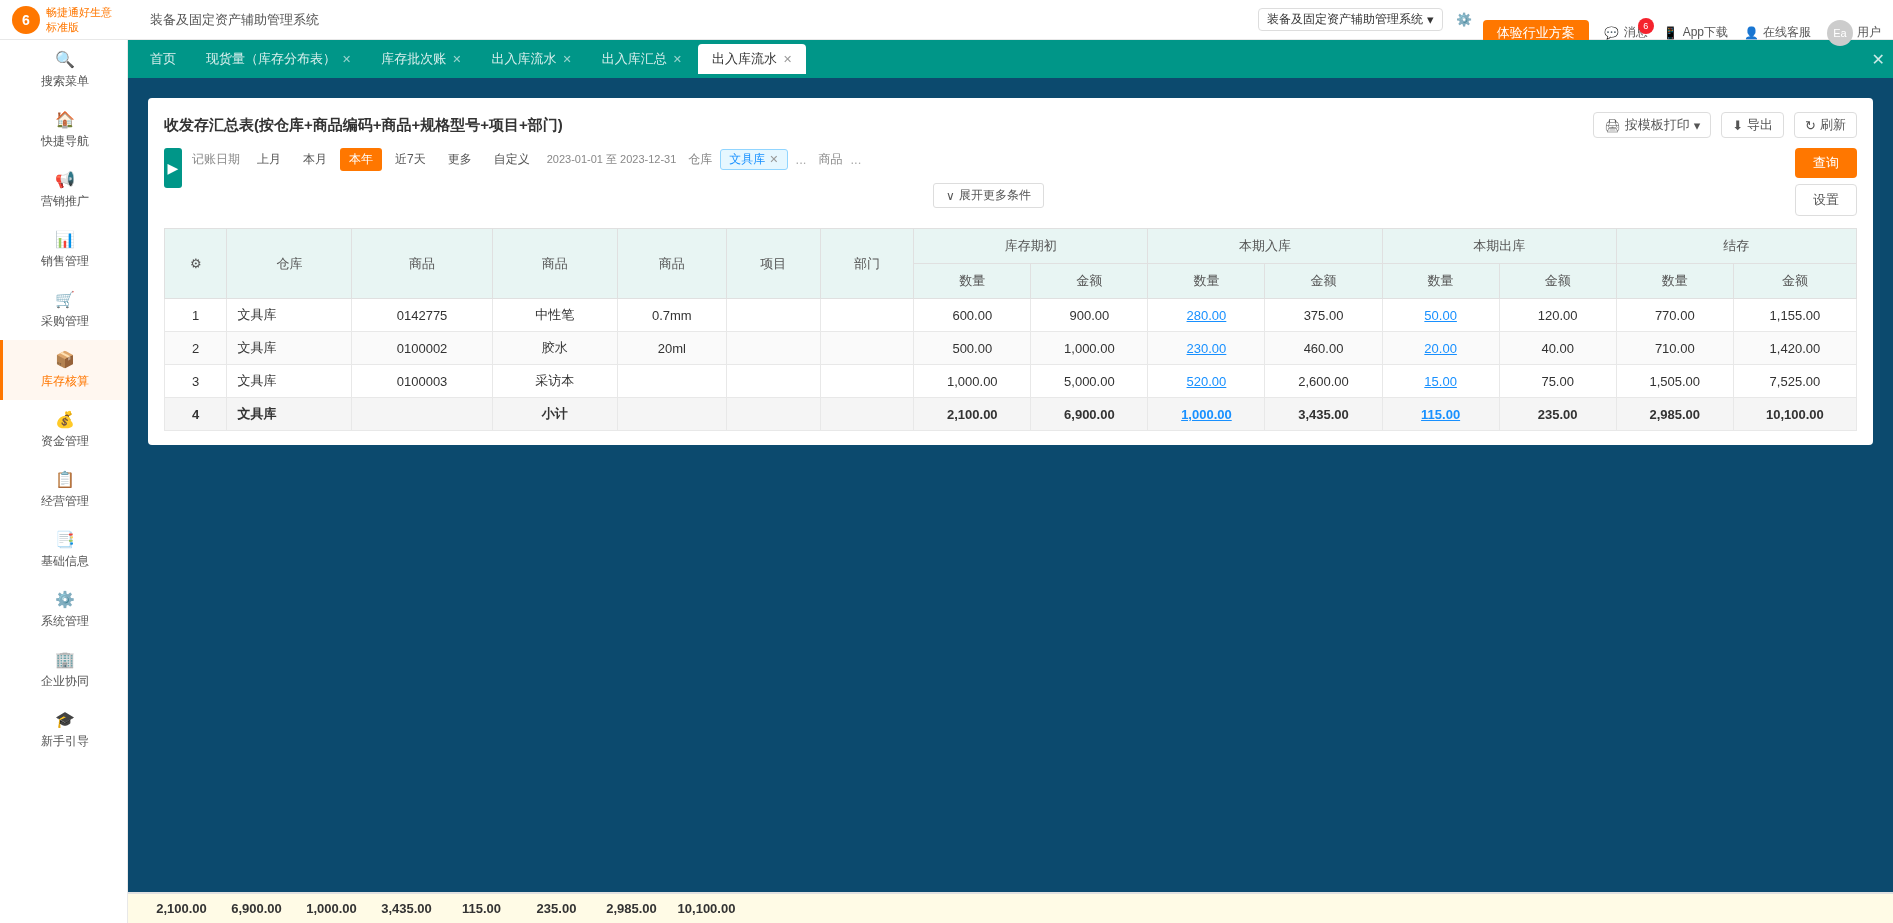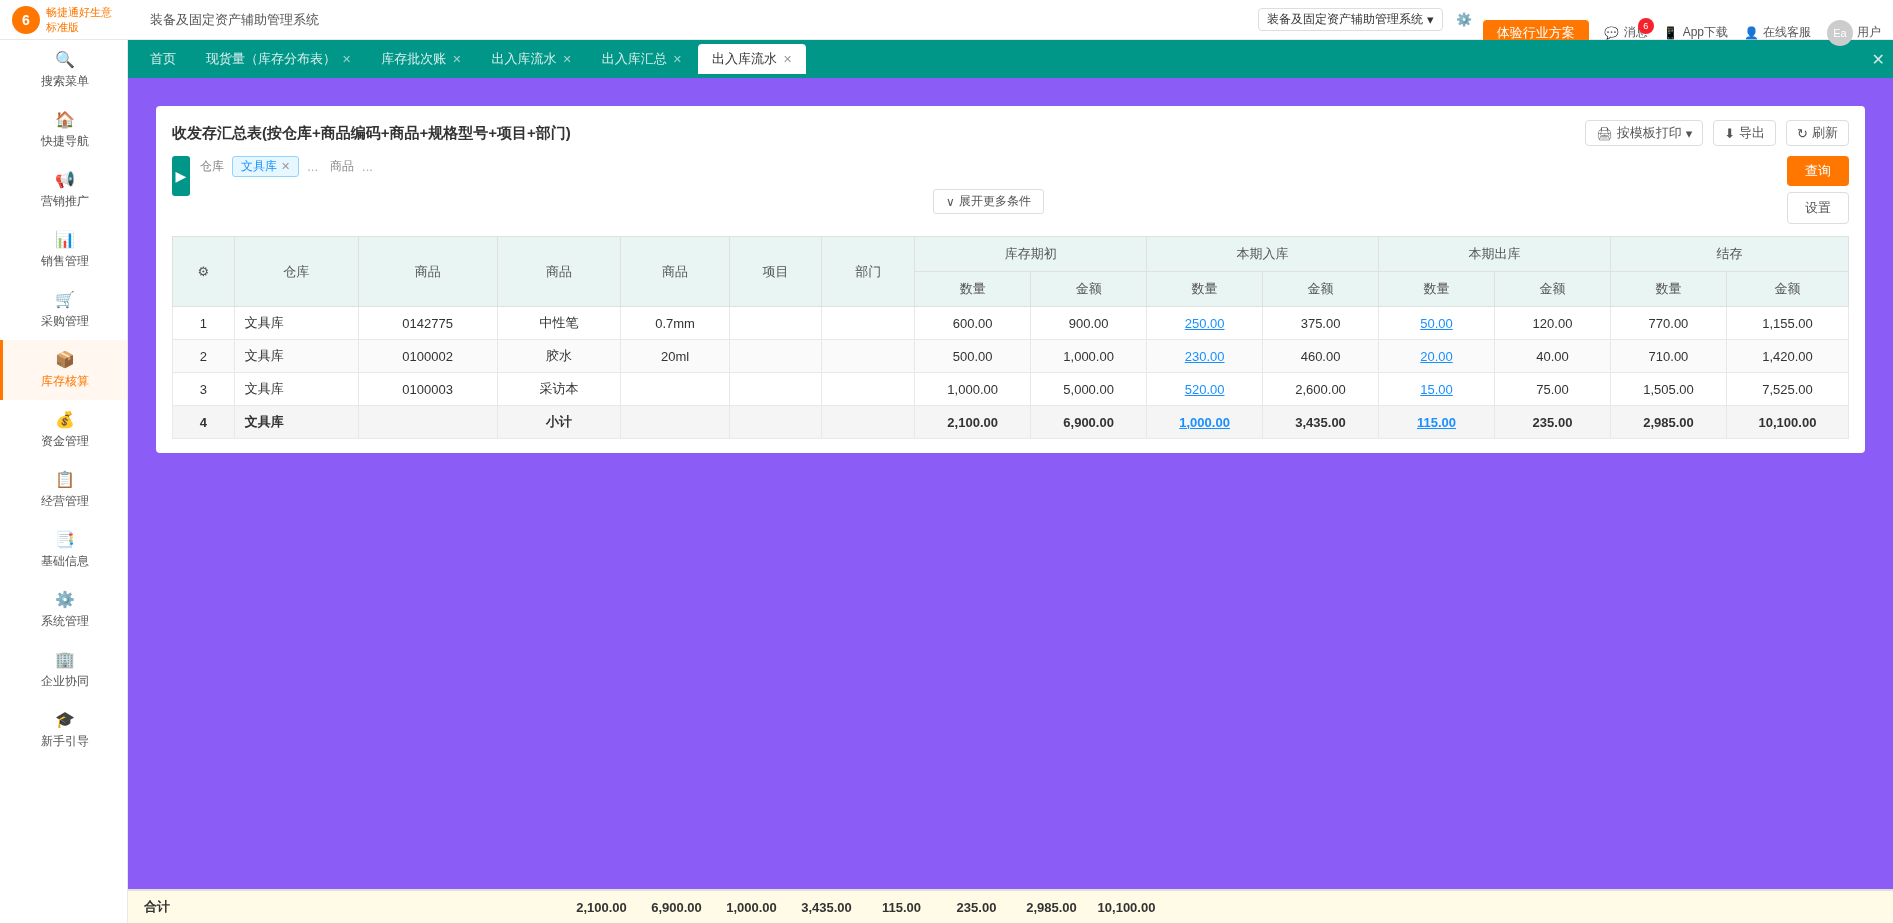--- a/index.html
+++ b/index.html
@@ -35,21 +35,21 @@
     
     .tab-bar { display: flex; align-items: center; background: #009688; height: 38px; flex-shrink: 0; padding: 0 8px; gap: 2px; }
     .tab-item { display: flex; align-items: center; gap: 6px; padding: 6px 14px; border-radius: 4px 4px 0 0; cursor: pointer; font-size: 13px; color: rgba(255,255,255,0.85); background: transparent; text-align: center; }
     .tab-item.active { background: #fff; color: #333; }
     .tab-close { font-size: 11px; color: rgba(255,255,255,0.6); cursor: pointer; }
     .tab-item.active .tab-close { color: #999; }
     .tab-bar-end { margin-left: auto; }
     .tab-close-all { color: rgba(255,255,255,0.8); cursor: pointer; font-size: 16px; }
 
     
-    .page-content { flex: 1; background: #8b5cf6; overflow: auto; padding: 28px; display: flex; flex-direction: column; gap: 10px; }
+    .page-content { flex: 1; background: #0c4a6e; overflow: auto; padding: 20px; display: flex; flex-direction: column; gap: 10px; }
 
     .page-card { background: #fff; border-radius: 4px; padding: 14px 16px; }
 
     
     .page-title-row { display: flex; align-items: center; justify-content: space-between; margin-bottom: 10px; }
     .page-title { font-size: 15px; font-weight: bold; color: #333; }
     .page-actions { display: flex; align-items: center; gap: 10px; }
     .page-action-btn { display: flex; align-items: center; gap: 4px; cursor: pointer; color: #555; font-size: 13px; border: 1px solid #ddd; border-radius: 4px; padding: 3px 10px; background: #fff; }
 
     
@@ -259,20 +259,32 @@
         </div>
 
         <div class="filter-with-query">
           <div style="width:18px;height:40px;background:#009688;border-radius:3px;cursor:pointer;display:flex;align-items:center;justify-content:center;flex-shrink:0;">
             <span style="color:#fff;font-size:14px;">▶</span>
           </div>
 
           <div class="filter-main">
 
             <div class="filter-row">
+              <div class="filter-section">
+                <span class="filter-label">记账日期</span>
+                <div class="filter-date-options">
+                  <span class="filter-date-btn">上月</span>
+                  <span class="filter-date-btn">本月</span>
+                  <span class="filter-date-btn active">本年</span>
+                  <span class="filter-date-btn">近7天</span>
+                  <span class="filter-date-btn">更多</span>
+                  <span class="filter-date-btn">自定义</span>
+                </div>
+                <span class="filter-date-range">2023-01-01 至 2023-12-31</span>
+              </div>
 
               <div class="filter-section">
                 <span class="filter-label">仓库</span>
                 <div class="filter-tag">
                   <span>文具库</span>
                   <span class="filter-tag-close">✕</span>
                 </div>
                 <span class="filter-ellipsis">...</span>
               </div>
 
@@ -330,21 +342,21 @@
             <tr>
     <td>1</td>
     <td class="text-left">文具库</td>
     <td>0142775</td>
     <td>中性笔</td>
     <td>0.7mm</td>
     <td></td>
     <td></td>
     <td>600.00</td>
     <td>900.00</td>
-    <td><span class="link-text">250.00</span></td>
+    <td><span class="link-text">280.00</span></td>
     <td>375.00</td>
     <td><span class="link-text">50.00</span></td>
     <td>120.00</td>
     <td>770.00</td>
     <td>1,155.00</td>
   </tr>
                 <tr>
     <td>2</td>
     <td class="text-left">文具库</td>
     <td>0100002</td>
@@ -395,21 +407,20 @@
   <td><strong>2,985.00</strong></td>
   <td><strong>10,100.00</strong></td>
 </tr>
               </tbody>
           </table>
         </div>
       </div>
     </div>
 
     <div style="background:#fffbe6;border-top:2px solid #e0e0e0;padding:7px 16px;display:flex;align-items:center;font-size:13px;font-weight:bold;flex-shrink:0;">
-      <span style="width:420px;">合计</span>
       <div style="display:flex;flex:1;gap:0;">
         <span style="width:75px;text-align:center;">2,100.00</span>
         <span style="width:75px;text-align:center;">6,900.00</span>
         <span style="width:75px;text-align:center;">1,000.00</span>
         <span style="width:75px;text-align:center;">3,435.00</span>
         <span style="width:75px;text-align:center;">115.00</span>
         <span style="width:75px;text-align:center;">235.00</span>
         <span style="width:75px;text-align:center;">2,985.00</span>
         <span style="width:75px;text-align:center;">10,100.00</span>
       </div>

